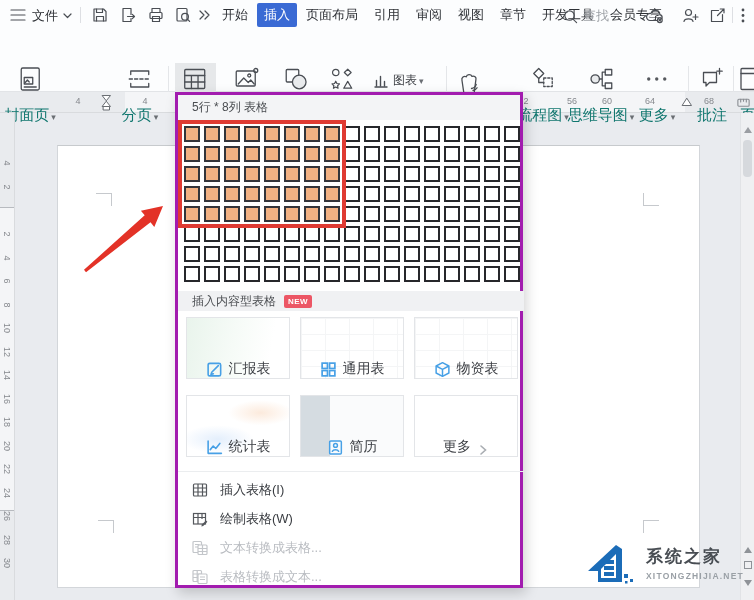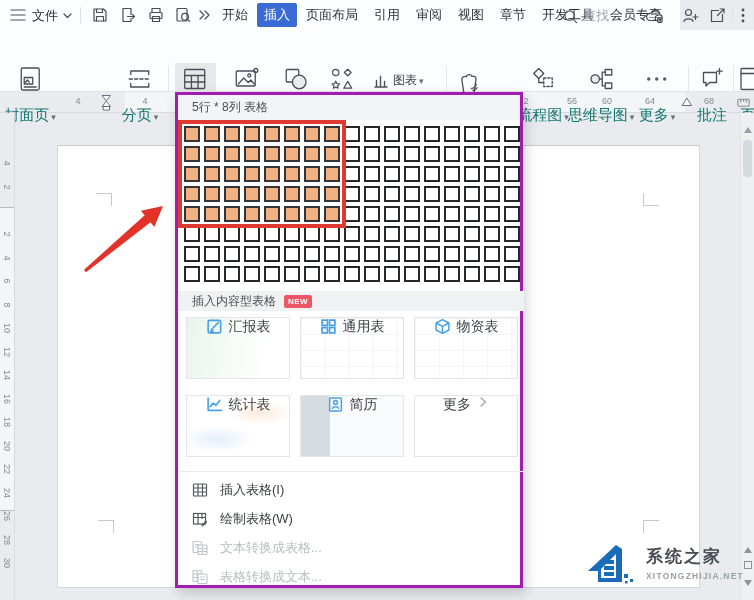--- a/index.html
+++ b/index.html
@@ -6,21 +6,21 @@
     --accent:#3a6ad4; --selection-fill:#f2b183; --selection-border:#df3a32;
     --badge:#ec5665; --card-icon:#47a0e6; --watermark-blue:#1b6cb8;
   }
   *{box-sizing:border-box;margin:0;padding:0}
   body{font-family:"Liberation Sans",sans-serif;background:#fff}
   .stage{position:relative;width:754px;height:600px;overflow:hidden;background:#e9ebef}
   svg{display:block}
   .ic{stroke:#4a4e54;fill:none;stroke-width:1.2;stroke-linecap:round;stroke-linejoin:round}
 
   
-  .titlebar{position:absolute;left:0;top:0;width:680px;height:30px;background:#fcfdfe}
+  .titlebar{position:absolute;left:0;top:0;width:754px;height:30px;background:#fcfdfe}
   .titlebar .abs{position:absolute}
   .filelabel{font-size:13px;color:#2e3136}
   .tsep{position:absolute;width:1px;height:16px;top:7px;background:#dddfe3}
   .tabs{position:absolute;left:214px;top:0;height:30px;display:flex;align-items:center}
   .tab{font-size:13px;color:#2e3136;padding:3px 7px;margin:0 1px;cursor:default;white-space:nowrap}
   .tab-active{background:var(--accent);color:#fff;border-radius:2px}
   .searchbox{position:absolute;left:563px;top:7px;display:flex;gap:5px;align-items:center;color:#9da1a6;font-size:13px}
 
   
   .ribbon{position:absolute;left:0;top:30px;width:754px;height:62px;background:#fcfdfe;border-bottom:1px solid #e2e4e7}
@@ -65,21 +65,21 @@
   .panel{position:absolute;left:175px;top:92px;width:348px;height:496px;background:#fff;border:3px solid #a21caf;box-shadow:3px 5px 12px rgba(0,0,0,.18);z-index:30}
   .panel-header{height:25px;background:#f3f4f6;font-size:12px;color:#4a4d51;line-height:25px;padding-left:14px}
   .sizegrid{position:absolute;left:6px;top:31px;display:grid;grid-template-columns:repeat(17,16px);gap:4px}
   .cell{width:16px;height:16px;border:2px solid #26272b;background:#fff}
   .cell.sel{background:var(--selection-fill);border-color:#33343a}
   .sel-rect{position:absolute;left:0;top:25px;width:168px;height:108px;border:4px solid var(--selection-border);pointer-events:none}
   .section-bar{position:absolute;left:0;top:196px;width:346px;height:20px;background:#f0f1f3;display:flex;align-items:center;padding-left:14px}
   .section-label{font-size:12px;color:#4a4d51}
   .badge{margin-left:8px;background:var(--badge);color:#fff;font-size:8px;font-weight:bold;letter-spacing:.5px;padding:2px 4px;border-radius:2px}
   .cards{position:absolute;left:8px;top:222px;display:grid;grid-template-columns:repeat(3,104px);gap:16px 10px}
-  .card{height:62px;border:1px solid #e3e5e8;display:flex;align-items:flex-start;justify-content:center;gap:6px;font-size:14px;color:#3c3f44;background:#fff;cursor:default}
+  .card{height:62px;border:1px solid #e3e5e8;display:flex;align-items:flex-end;justify-content:center;gap:6px;font-size:14px;color:#3c3f44;background:#fff;cursor:default}
   .card .chev{color:#a9adb2}
   .bg0{background:linear-gradient(100deg,#e9f4ec 0%,#f6fbf7 45%,#fff 80%)}
   .bg1{background-image:linear-gradient(#f4f5f6 1px,transparent 1px),linear-gradient(90deg,#f4f5f6 1px,transparent 1px);background-size:24px 16px}
   .bg2{background:radial-gradient(46px 18px at 72% 28%,rgba(244,180,130,.28),transparent 70%),radial-gradient(52px 20px at 30% 72%,rgba(130,180,240,.22),transparent 70%),#fff}
   .bg3{background-image:linear-gradient(#f4f5f6 1px,transparent 1px),linear-gradient(90deg,#f4f5f6 1px,transparent 1px);background-size:24px 16px}
   .bg4{background:linear-gradient(90deg,#d5dce1 0 28%,#fafbfc 28%)}
   .menu{position:absolute;left:0;top:376px;width:346px;border-top:1px solid #ebedef;padding-top:3px}
   .mitem{height:29px;display:flex;align-items:center;gap:11px;padding-left:13px;font-size:13px;color:#3a3d42}
   .mitem .micon{color:#55585d}
   .mitem.disabled{color:#b9bcc1}

